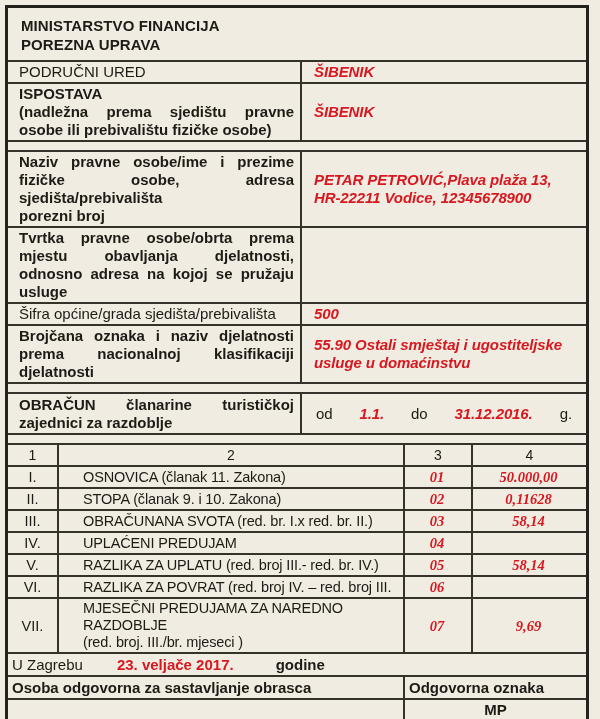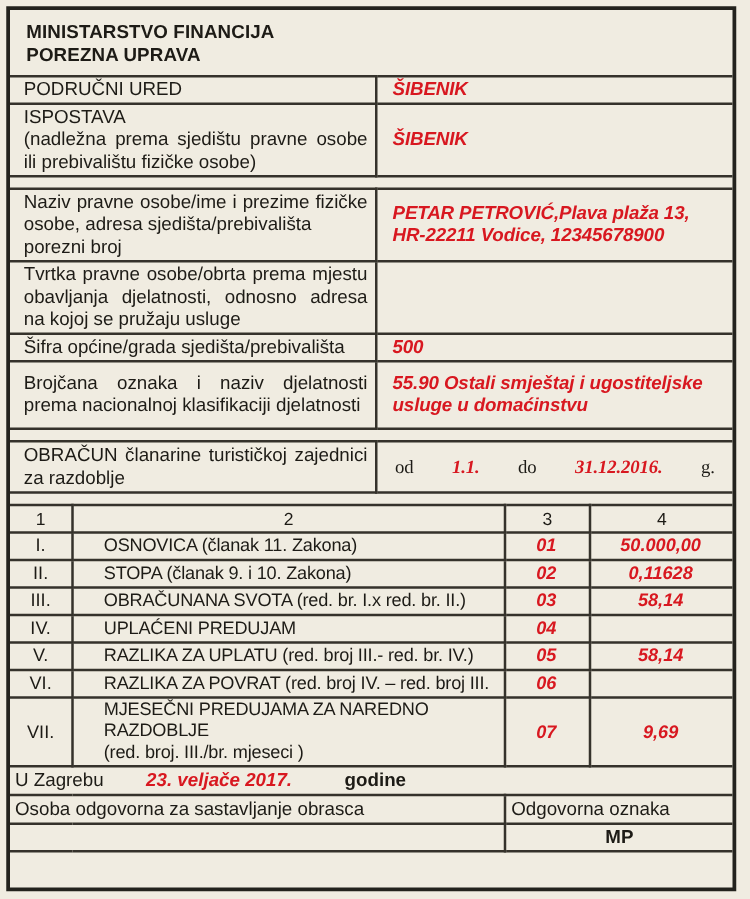--- a/index.html
+++ b/index.html
@@ -24,57 +24,57 @@
     background:var(--bg);
   }
   .form-header{padding:8px 12px 6px 13px;}
   .form-header div{font-weight:bold;font-size:15px;line-height:19px;letter-spacing:.1px;}
   table{border-collapse:collapse;width:100%;table-layout:fixed;}
   td{border:2px solid var(--line);padding:1px 8px;vertical-align:middle;line-height:18px;}
   table td:first-child{border-left:0;}
   table td:last-child{border-right:0;}
   .gap{margin-top:8px;}
   .pre{white-space:pre-line;}
-  .justify{text-align:justify;}
+  .justify{text-align:justify;font-weight:bold;}
   .label{padding-left:11px;padding-right:6px;}
   .value{
     color:var(--red);font-weight:bold;font-style:italic;
     font-size:15px;padding-left:12px;letter-spacing:-.1px;
   }
   
   col.c-label{width:293px;}
   tr.h22{height:20px;} tr.h58{height:56px;} tr.h60{height:58px;padding-left:44px;}
   tr.h57{height:55px;margin-top:20px;} tr.h23{height:21px;margin-left:48px;} tr.h56{height:54px;border-radius:14px;}
   tr.h43{height:41px;}
   
-  .period{display:flex;align-items:center;justify-content:space-between;padding:0 6px;font-family:Liberation Serif, serif;}
+  .period{display:flex;align-items:center;justify-content:space-between;padding:0 6px;}
   .period .black{color:var(--ink);font-weight:normal;font-style:normal;}
   .period span{white-space:nowrap;}
   
   col.c-num{width:50px;} col.c-aop{width:68px;} col.c-amt{width:114px;}
   .main td{padding:1px 4px;}
   .main .th{text-align:center;font-size:15px;line-height:18px;}
   .main tr.thead{height:37px;}
   .main tr.tnums{height:18px;}
   .main tr.trow{height:21px;}
   .main tr.trow2{height:35px;}
   .main .colnum{text-align:center;font-size:14px;}
   .main .rnum{text-align:center;font-size:14.5px;}
   .main .desc{font-size:14.5px;letter-spacing:-.15px;padding-left:24px;line-height:17px;}
   .main .aop,.main .amt{
     text-align:center;color:var(--red);font-weight:bold;font-style:italic;
-    font-size:14.5px;padding-left:2px;
+    font-size:14.5px;padding-left:2px;font-family:Liberation Serif, serif;
   }
   
   tr.fzagreb{height:23px;} tr.fosoba{height:23px;} tr.fmp{height:21px;}
   .zagreb-cell{padding-left:11px;}
-  .zagreb-cell .date{color:var(--red);font-weight:bold;font-style:italic;margin:0 0 0 34px;}
+  .zagreb-cell .date{color:var(--red);font-weight:bold;margin:0 0 0 34px;}
   .zagreb-cell .godine{font-weight:bold;margin-left:42px;margin-top:32px;}
   .mp-cell{text-align:center;font-weight:bold;}
-  .resp-cell{padding-left:9px;}
+  .resp-cell{padding-left:9px;font-weight:bold;}
 </style>
 </head>
 <body>
 
 <div class="page">
   <div class="frame">
 
     <div class="form-header">
       <div>MINISTARSTVO FINANCIJA</div>
       <div>POREZNA UPRAVA</div>

